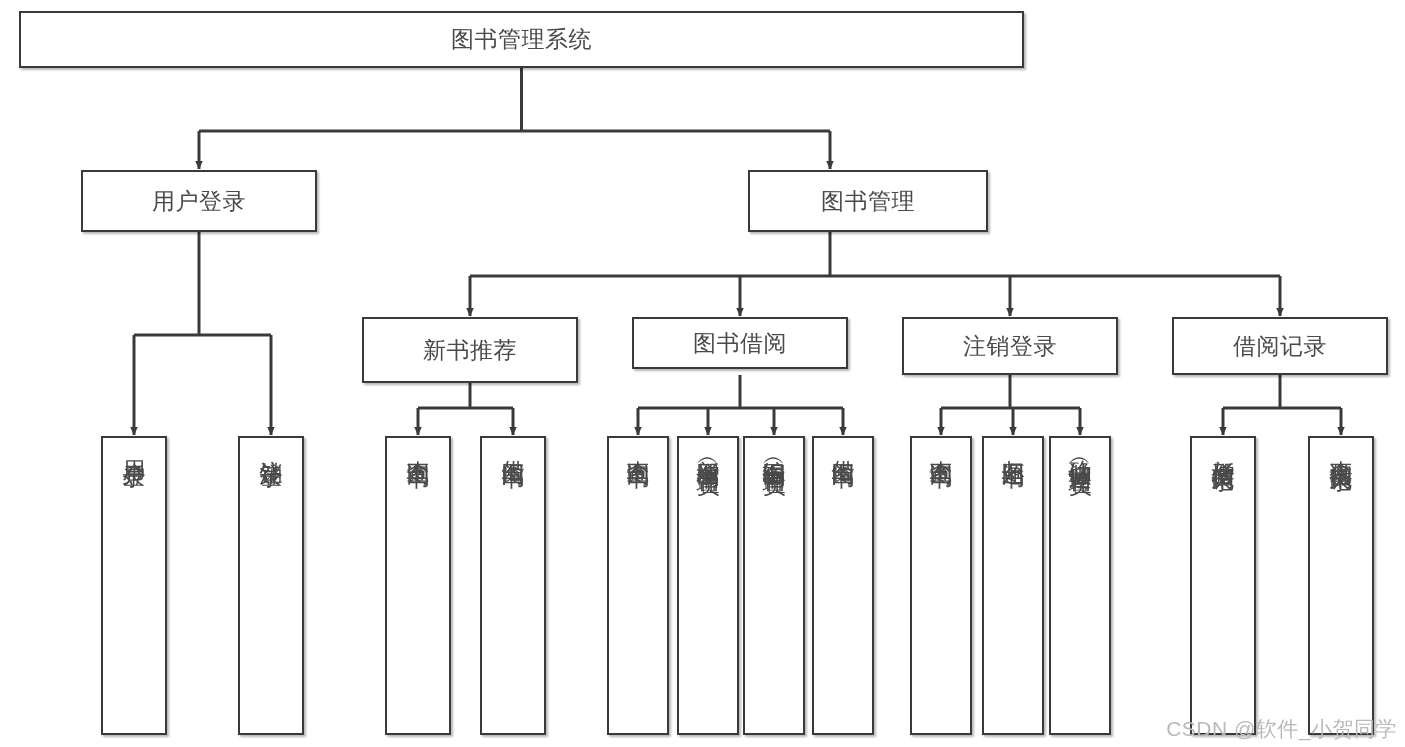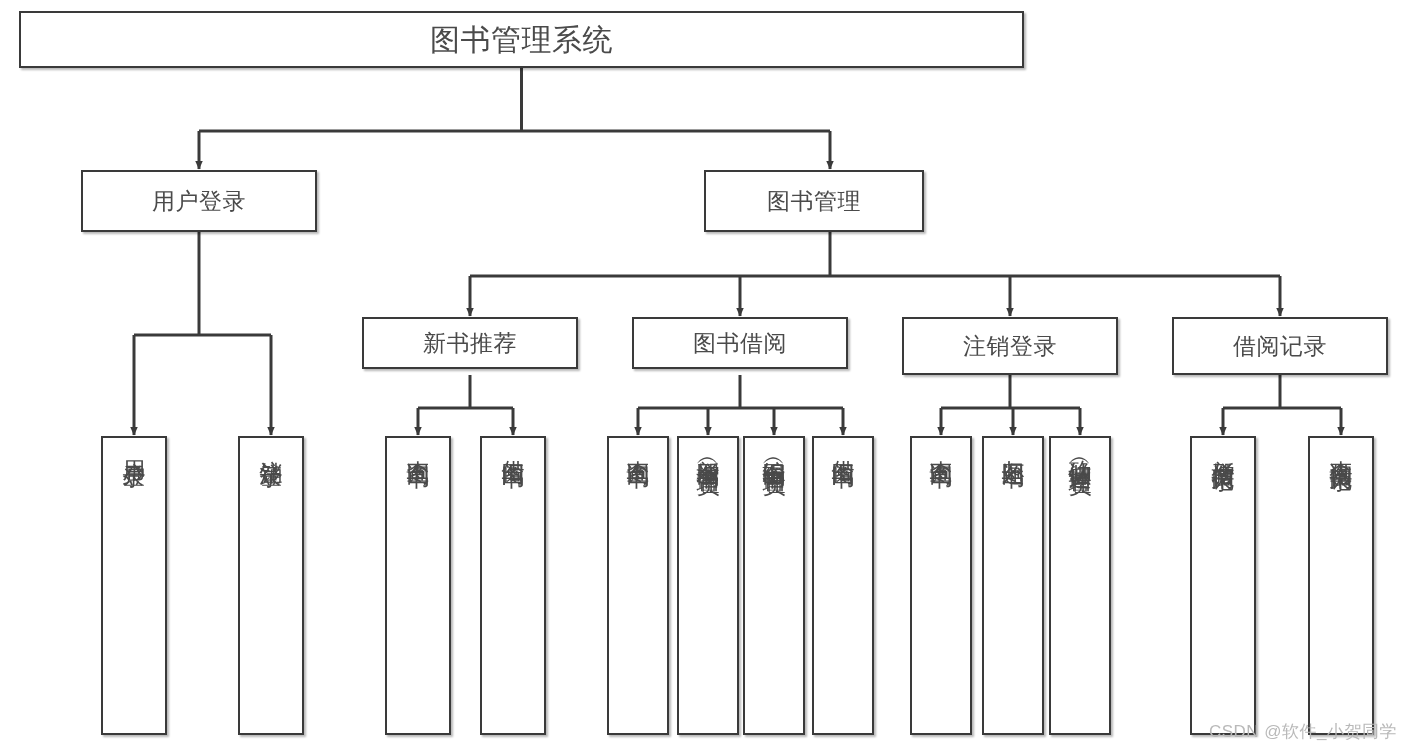--- a/index.html
+++ b/index.html
@@ -42,40 +42,40 @@
     color: #4a4a4a;
     line-height: 1.0;
     text-align: center;
     white-space: pre;
   }
   .node.horizontal .node-label {
     font-size: 23px;
     letter-spacing: 0.5px;
   }
   .node.root .node-label {
-    font-size: 30px;
+    font-size: 23px;
   }
   .node.leaf {
     align-items: flex-start;
     justify-content: center;
     padding-top: 4px;
   }
   .node.leaf .node-label {
     writing-mode: vertical-rl;
     text-orientation: upright;
     font-size: 23px;
     line-height: 1.18;
     letter-spacing: 2px;
     display: block;
   }
   #watermark {
     position: absolute;
     right: 8px;
     bottom: 4px;
-    font-size: 17px;
+    font-size: 21px;
     color: #b9b9b9;
     white-space: nowrap;
     z-index: 9;
     letter-spacing: 0.5px;
   }
 </style>
 </head>
 <body>
 
 <div id="diagram-root">
@@ -123,24 +123,24 @@
       </g>
   </svg>
 
   <div id="nodes-layer">
       <div class="node root horizontal" style="left: 19px; top: 11px; width: 1005px; height: 57px;">
         <span class="node-label">图书管理系统</span>
       </div>
       <div class="node horizontal" style="left: 81px; top: 170px; width: 236px; height: 62px;">
         <span class="node-label">用户登录</span>
       </div>
-      <div class="node horizontal" style="left: 704px; top: 170px; width: 220px; height: 62px;">
+      <div class="node horizontal" style="left: 748px; top: 170px; width: 240px; height: 62px;">
         <span class="node-label">图书管理</span>
       </div>
-      <div class="node horizontal" style="left: 362px; top: 317px; width: 216px; height: 52px;">
+      <div class="node horizontal" style="left: 362px; top: 317px; width: 216px; height: 66px;">
         <span class="node-label">新书推荐</span>
       </div>
       <div class="node horizontal" style="left: 632px; top: 317px; width: 216px; height: 52px;">
         <span class="node-label">图书借阅</span>
       </div>
       <div class="node horizontal" style="left: 902px; top: 317px; width: 216px; height: 58px;">
         <span class="node-label">注销登录</span>
       </div>
       <div class="node horizontal" style="left: 1172px; top: 317px; width: 216px; height: 58px; align-items: center;">
         <span class="node-label">借阅记录</span>

